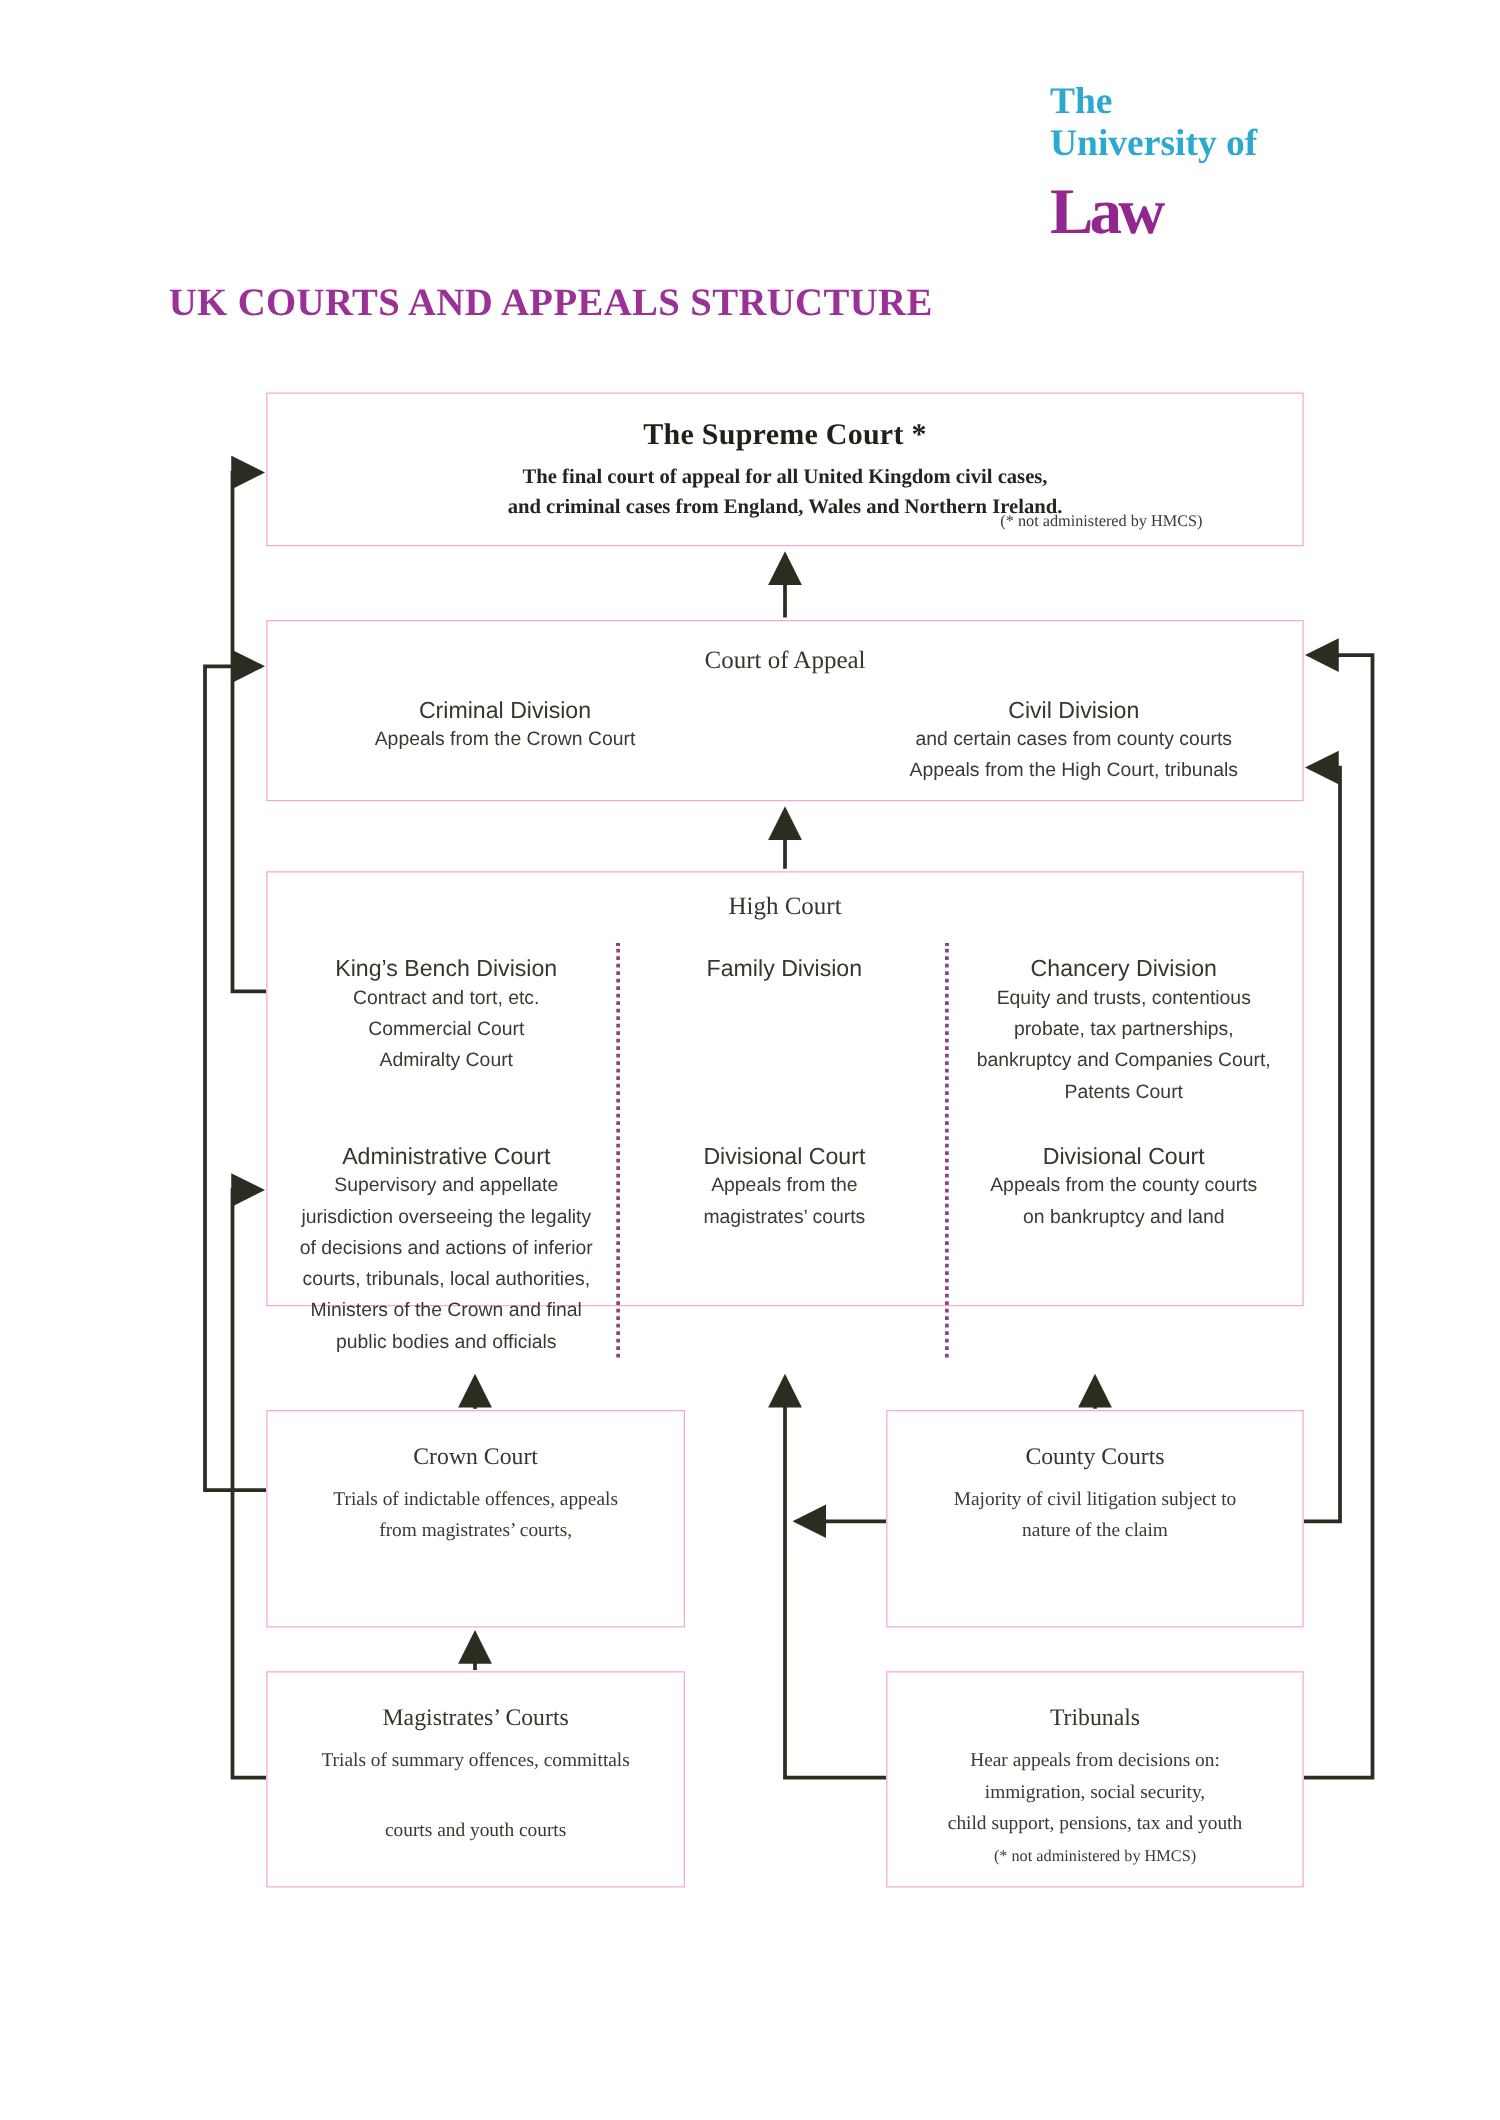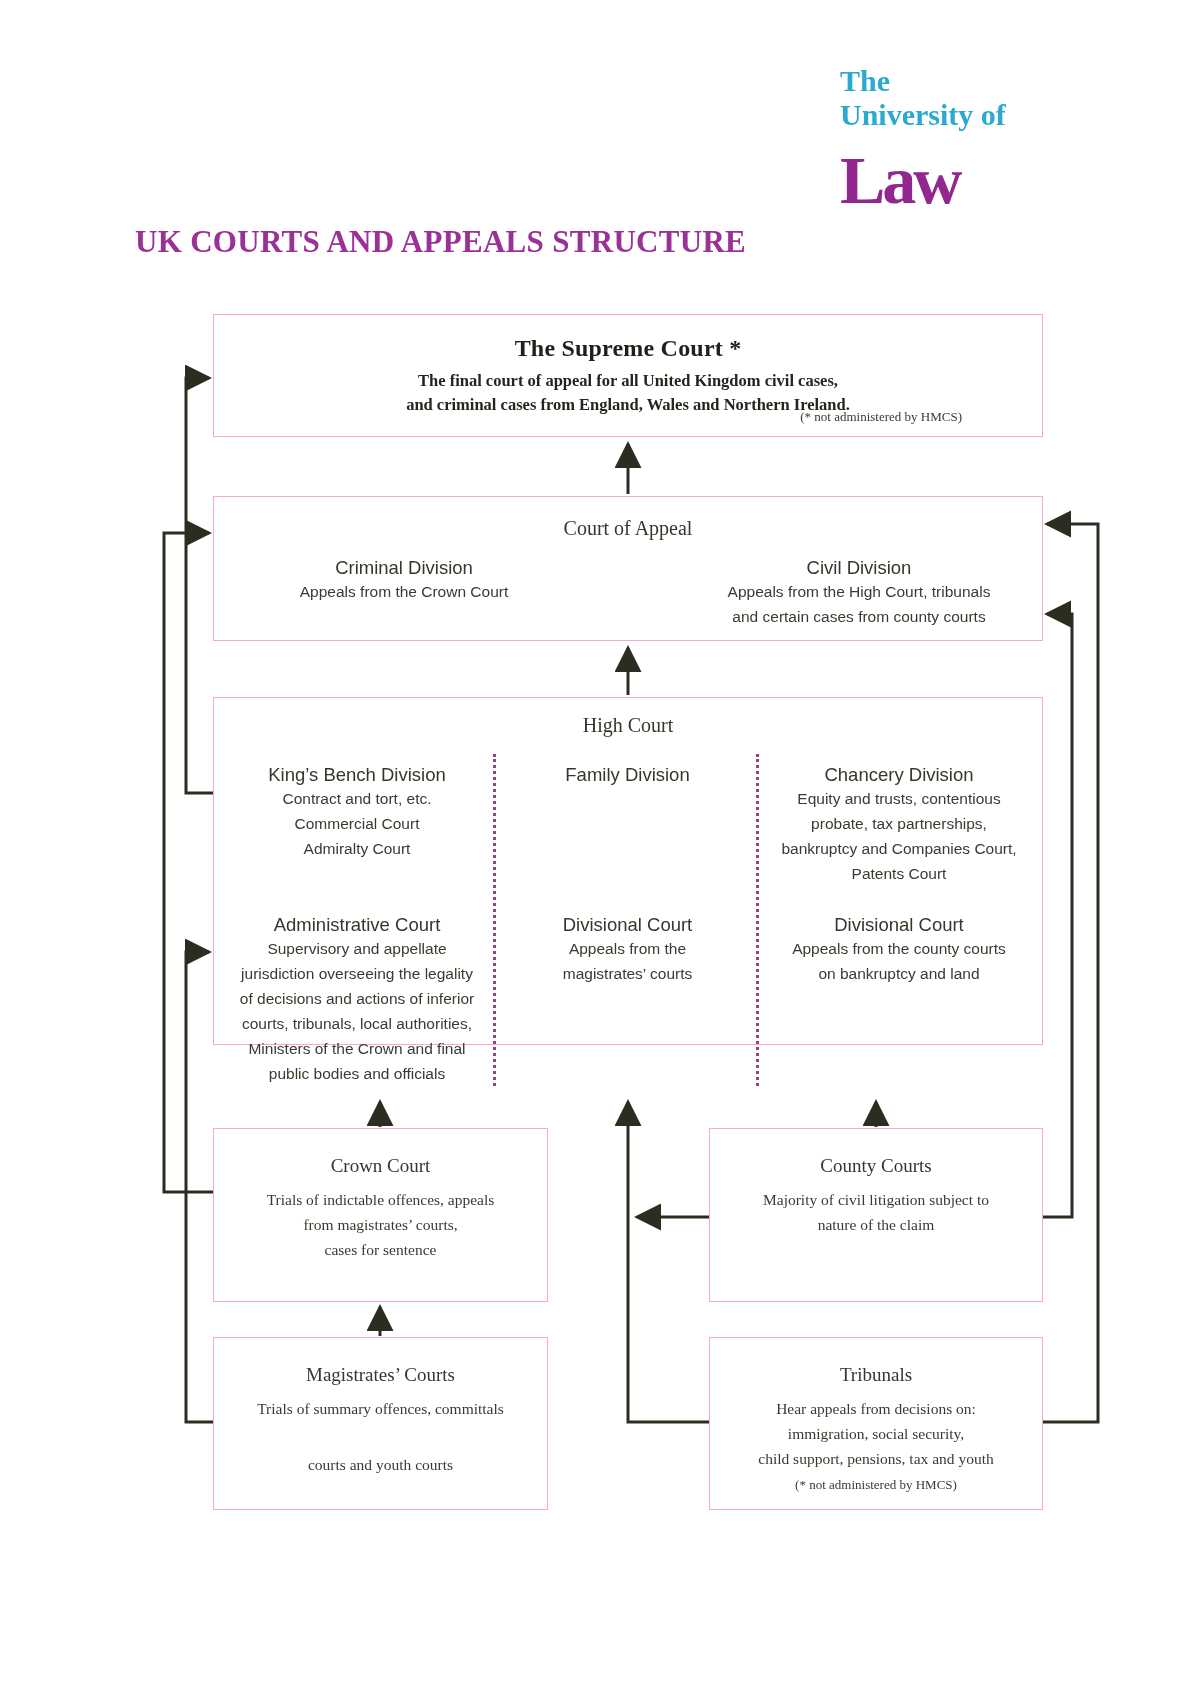--- a/index.html
+++ b/index.html
@@ -15,21 +15,21 @@
   .title-sm { font-size:19px; color:#38362b; }
   .hd  { font-size:18.5px; color:#38362b; }
   .bd  { font-size:15.5px; line-height:25px; color:#3c3a2f; }
   .bd-b{ font-size:16.5px; line-height:24px; font-weight:bold; color:#26251d; }
   .fn  { font-size:13px; color:#3c3a2f; }
   .col { position:absolute; text-align:center; }
   .sep { position:absolute; width:0; border-left:3px dotted #7a2563; opacity:0.85; }
   .page-title { font-size:31px; font-weight:bold; color:#9b3197; letter-spacing:0.3px; }
   .logo { line-height:34px; font-weight:bold; }
   .logo .blue { color:#2ba9ce; font-size:30px; display:block; }
-  .logo .purple { color:#92278f; font-size:68px; line-height:72px; letter-spacing:-3px; display:block; margin-top:12px; }
+  .logo .purple { color:#92278f; font-size:52px; line-height:72px; letter-spacing:-3px; display:block; margin-top:2px; }
   svg.conns { position:absolute; left:0; top:0; pointer-events:none; }
   svg.conns path { stroke:#2d2c20; stroke-width:3; fill:none; }
 </style>
 </head>
 <body>
 
 <div class="page">
 
   <div class="abs logo" style="left:840px; top:64px;">
     <span class="blue">The</span>
@@ -67,22 +67,22 @@
   </div>
 
   <div class="box" style="left:213px; top:496px; width:830px; height:145px;">
     <div class="abs ctr title-md" style="top:20px;">Court of Appeal</div>
     <div class="col" style="left:20px; top:60px; width:340px;">
       <div class="hd">Criminal Division</div>
       <div class="bd">Appeals from the Crown Court</div>
     </div>
     <div class="col" style="left:455px; top:60px; width:380px;">
       <div class="hd">Civil Division</div>
+      <div class="bd">and certain cases from county courts</div>
       <div class="bd">Appeals from the High Court, tribunals</div>
-      <div class="bd">and certain cases from county courts</div>
     </div>
   </div>
 
   <div class="box" style="left:213px; top:697px; width:830px; height:348px;">
     <div class="abs ctr title-md" style="top:16px;">High Court</div>
     <div class="sep" style="left:279px; top:56px; height:332px;"></div>
     <div class="sep" style="left:542px; top:56px; height:332px;"></div>
 
     <div class="col" style="left:8px; top:66px; width:270px;">
       <div class="hd">King’s Bench Division</div>
@@ -120,21 +120,20 @@
       <div class="hd">Divisional Court</div>
       <div class="bd">Appeals from the county courts</div>
       <div class="bd">on bankruptcy and land</div>
     </div>
   </div>
 
   <div class="box" style="left:213px; top:1128px; width:335px; height:174px;">
     <div class="abs ctr title-sm" style="top:26px;">Crown Court</div>
     <div class="abs ctr bd" style="top:58px;">Trials of indictable offences, appeals</div>
     <div class="abs ctr bd" style="top:83px;">from magistrates’ courts,</div>
-    <div class="abs ctr bd" style="top:108px;">cases for sentence</div>
   </div>
 
   <div class="box" style="left:709px; top:1128px; width:334px; height:174px;">
     <div class="abs ctr title-sm" style="top:26px;">County Courts</div>
     <div class="abs ctr bd" style="top:58px;">Majority of civil litigation subject to</div>
     <div class="abs ctr bd" style="top:83px;">nature of the claim</div>
   </div>
 
   <div class="box" style="left:213px; top:1337px; width:335px; height:173px;">
     <div class="abs ctr title-sm" style="top:26px;">Magistrates’ Courts</div>

